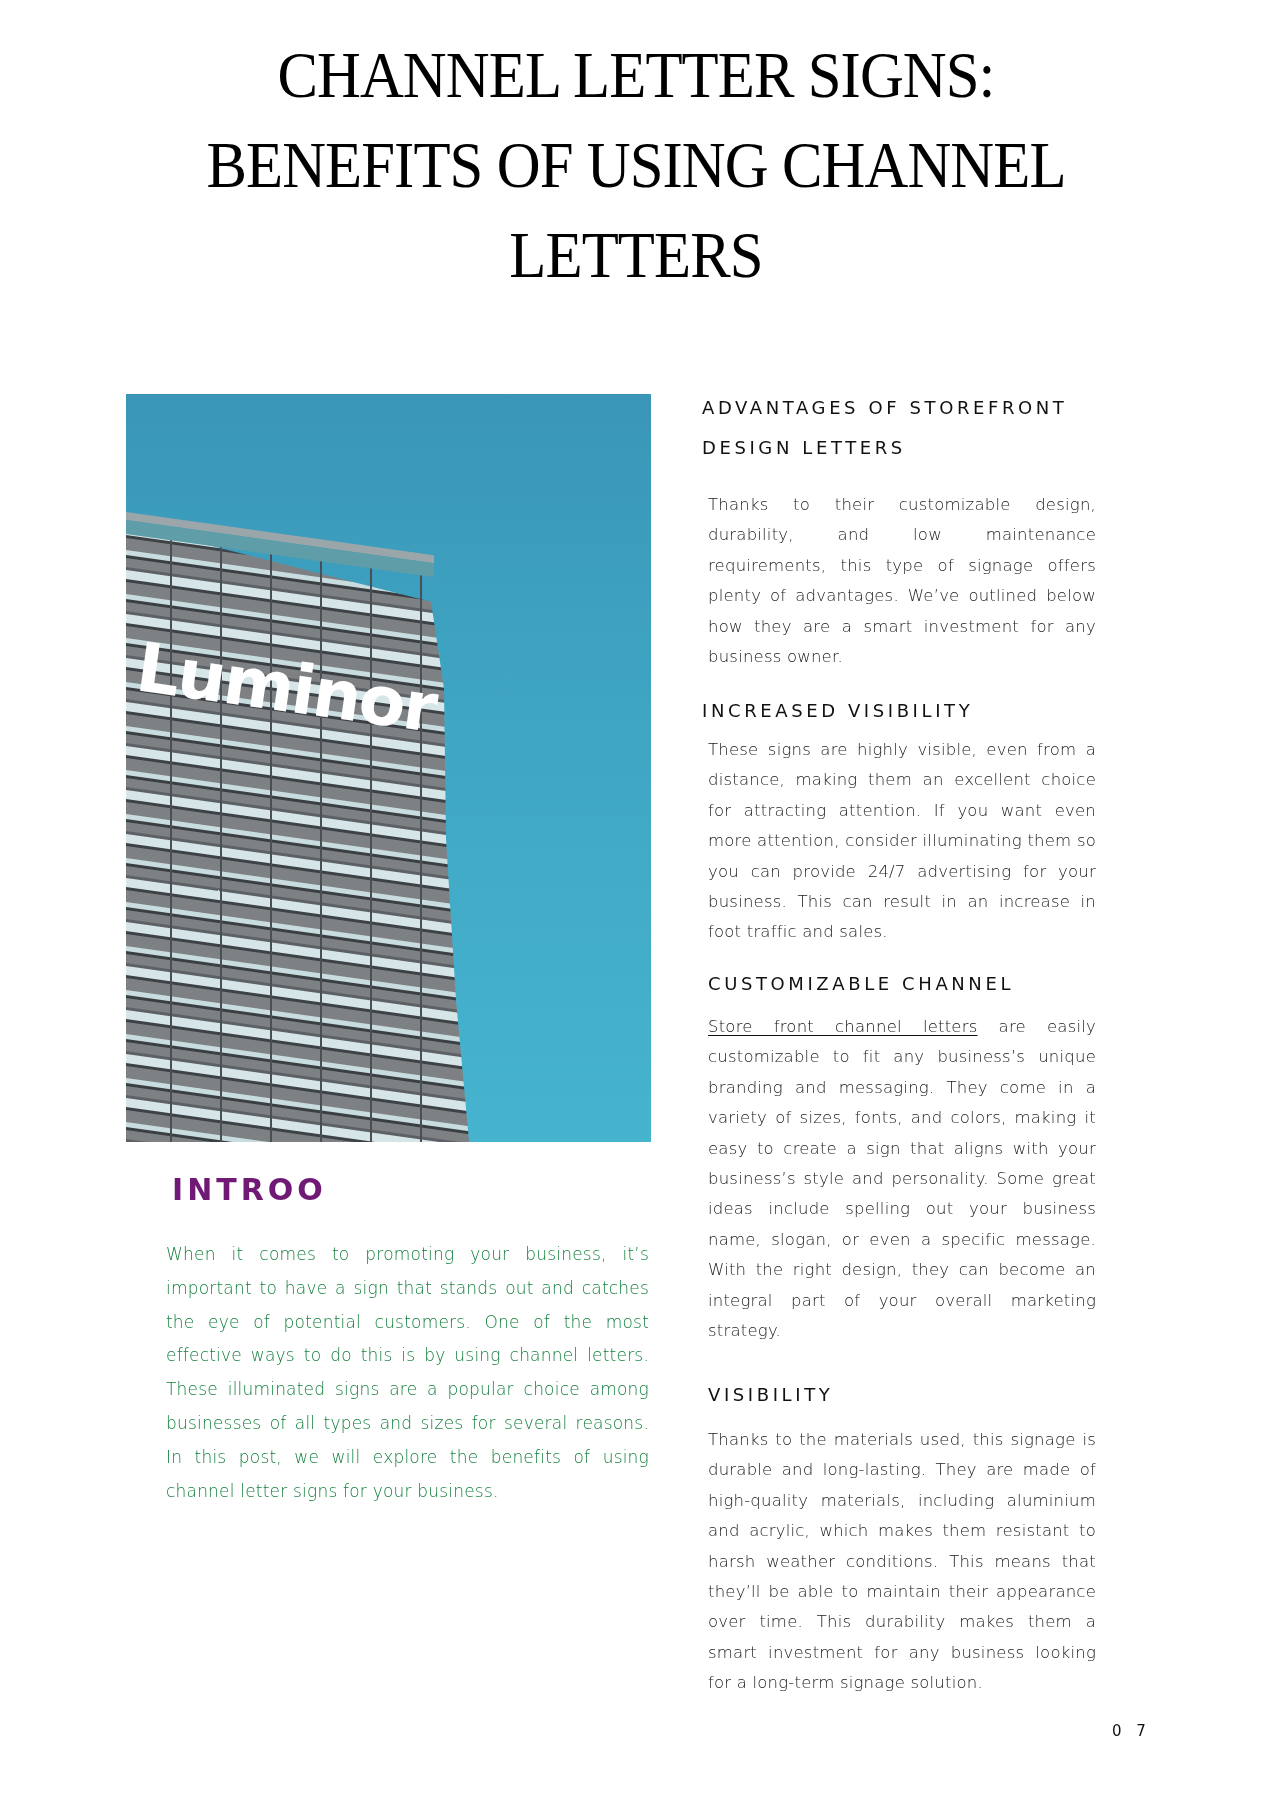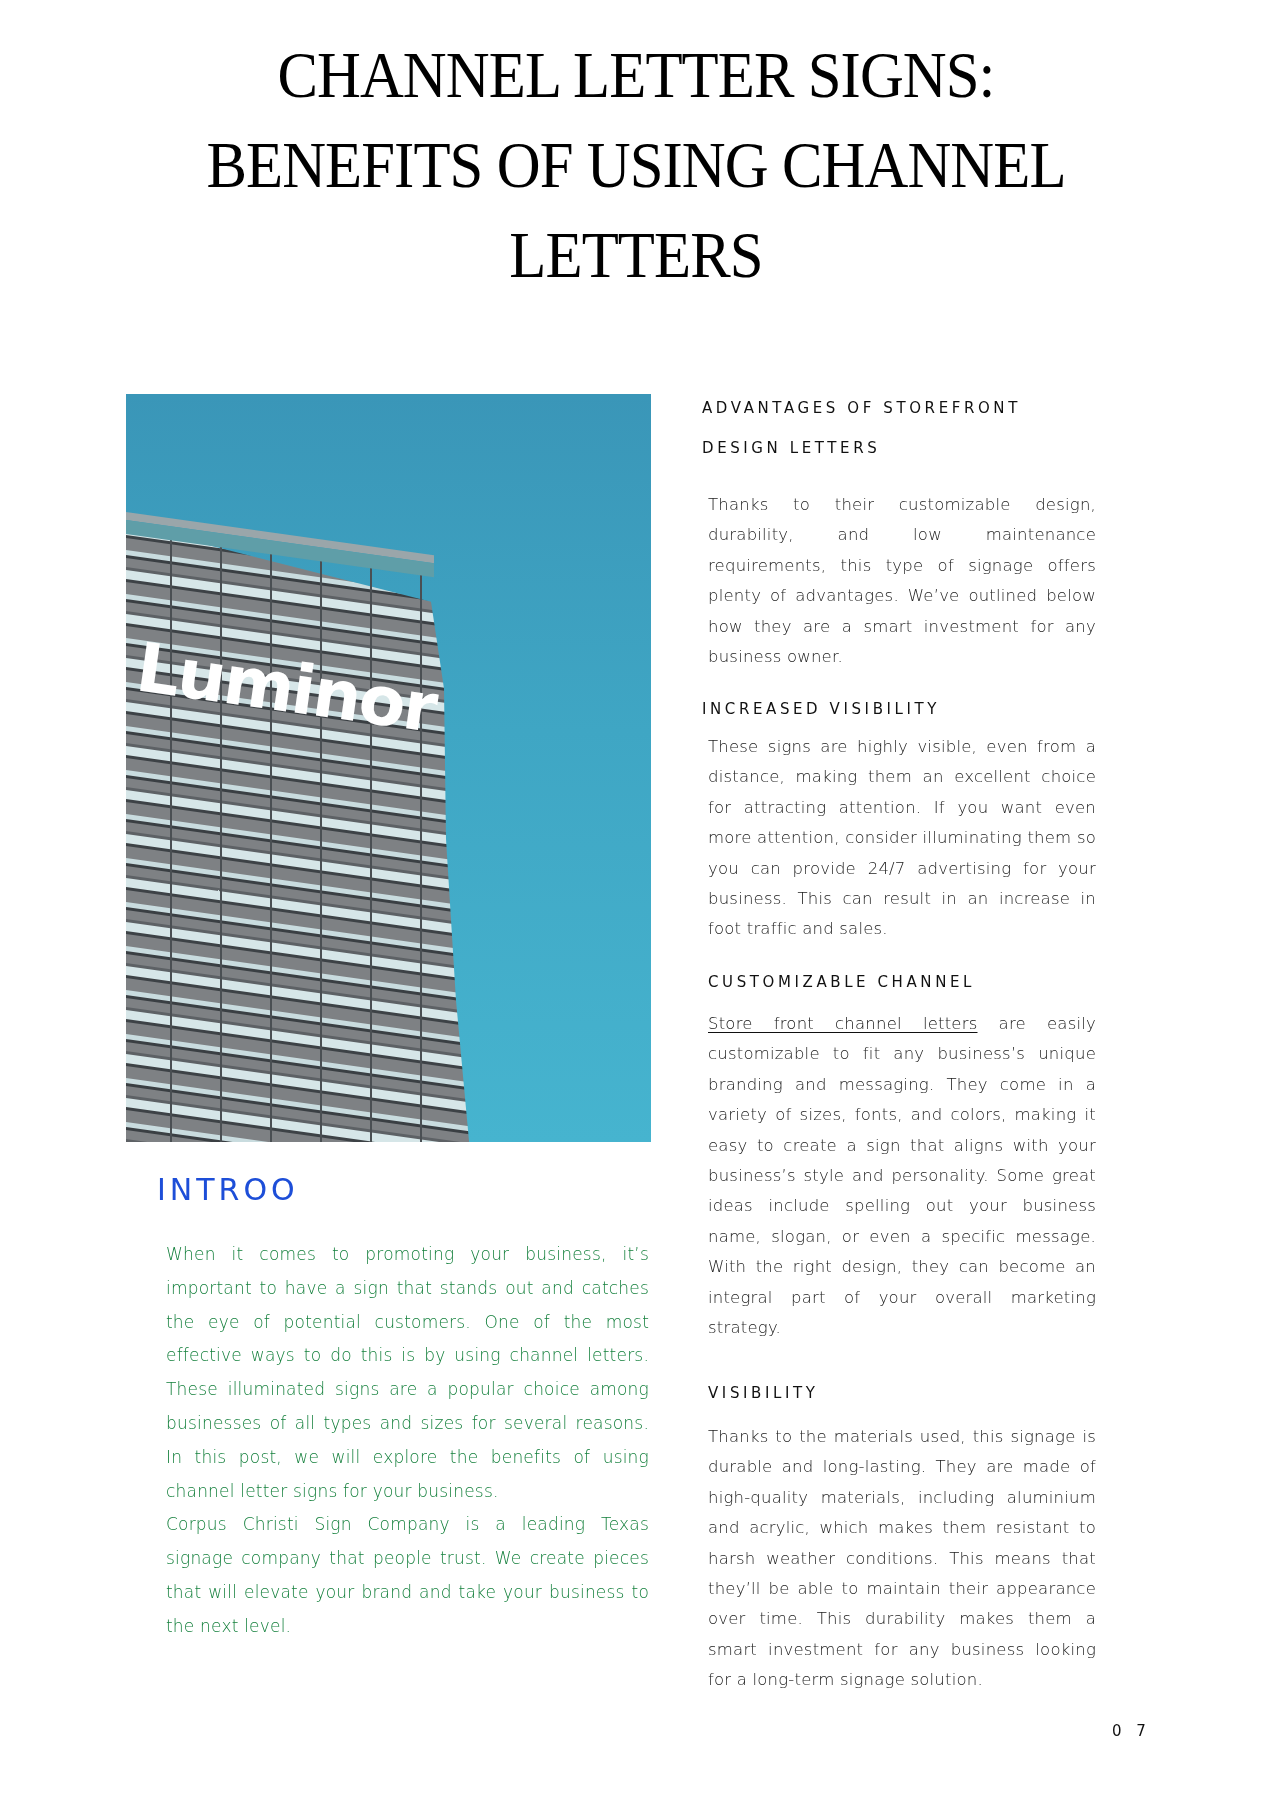--- a/index.html
+++ b/index.html
@@ -10,35 +10,35 @@
     font-size: 66px; line-height: 90px; font-weight: 400; color: #000;
     letter-spacing: -1px; transform: scaleX(0.92); transform-origin: center top;
   }
   .title div { white-space: nowrap; }
   .photo {
     position: absolute; left: 126px; top: 394px; width: 525px; height: 748px; overflow: hidden;
     background: linear-gradient(180deg, #3a96b8 0%, #3fa6c4 45%, #46b4cf 100%);
   }
   .photo svg { position: absolute; left: 0; top: 0; }
   .intro-heading {
-    position: absolute; left: 157px; top: 1172px;
-    font-family: "DejaVu Sans", "Liberation Sans", sans-serif; font-weight: 400;
-    font-size: 30px; letter-spacing: 4px; color: #1d4ed8;
+    position: absolute; left: 172px; top: 1172px;
+    font-family: "DejaVu Sans", "Liberation Sans", sans-serif; font-weight: 700;
+    font-size: 30px; letter-spacing: 4px; color: #701a75;
   }
   .intro-body {
     position: absolute; left: 166px; top: 1238px; width: 483px;
     font-family: "DejaVu Sans", "Liberation Sans", sans-serif; font-weight: 300;
     font-size: 17px; line-height: 33.8px; text-align: justify; color: #15803d;
     letter-spacing: 0.2px;
   }
   .intro-body p { margin: 0; }
   .col-right { position: absolute; left: 702px; top: 388px; width: 400px; }
   .sec-heading {
     font-family: "DejaVu Sans", "Liberation Sans", sans-serif; font-weight: 400;
-    font-size: 15px; letter-spacing: 3.6px; color: #111; margin: 0;
+    font-size: 18px; letter-spacing: 3.6px; color: #111; margin: 0;
   }
   .sec-body {
     font-family: "DejaVu Sans", "Liberation Sans", sans-serif; font-weight: 300;
     font-size: 16.5px; line-height: 30.4px; text-align: justify; color: #222;
     letter-spacing: 0.2px; margin: 6px;
   }
   .sec-body a { color: #111; text-decoration: underline; text-underline-offset: 3px; }
   .abs { position: absolute; left: 0; width: 400px; }
   .page-number {
     position: absolute; left: 1112px; top: 1722px;
@@ -83,21 +83,20 @@
       <rect x="0" y="126" width="308" height="14" fill="#5f9ea8"></rect>
     </g>
 
     <text x="8" y="296" transform="rotate(8 8 296)" font-family="DejaVu Sans, sans-serif" font-weight="700" font-size="68" fill="#ffffff" letter-spacing="-2">Luminor</text>
   </svg>
 </div>
 
 <div class="intro-heading">INTROO</div>
 <div class="intro-body">
   <p>When it comes to promoting your business, it’s important to have a sign that stands out and catches the eye of potential customers. One of the most effective ways to do this is by using channel letters. These illuminated signs are a popular choice among businesses of all types and sizes for several reasons. In this post, we will explore the benefits of using channel letter signs for your business.</p>
-  <p style="text-align-last:left;">Corpus Christi Sign Company is a leading Texas signage company that people trust. We create pieces that will elevate your brand and take your business to the next level.</p>
 </div>
 
 <div class="col-right">
   <div class="abs" style="top:0px;">
     <h3 class="sec-heading" style="line-height:40px;">
       <span>ADVANTAGES OF STOREFRONT</span><br>
       <span>DESIGN LETTERS</span>
     </h3>
     <p class="sec-body" style="margin-top:22px;">Thanks to their customizable design, durability, and low maintenance requirements, this type of signage offers plenty of advantages. We’ve outlined below how they are a smart investment for any business owner.</p>
   </div>

